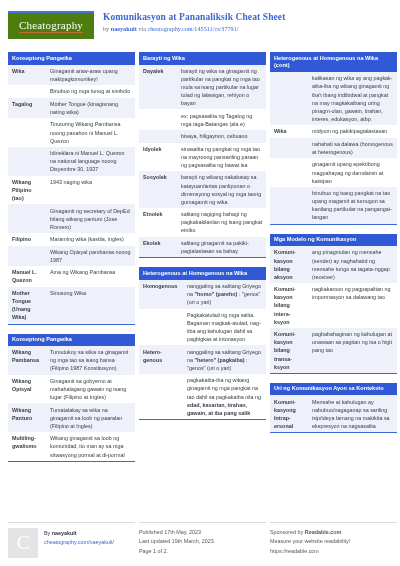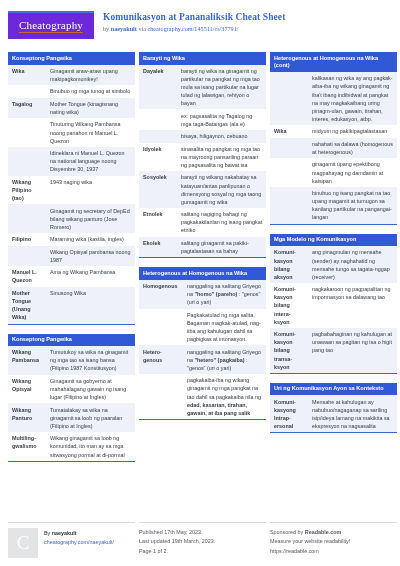--- a/index.html
+++ b/index.html
@@ -8,21 +8,21 @@
     width: 400px; height: 566px;
     background: #ffffff;
     font-family: "Liberation Sans", sans-serif;
     color: #33393f;
   }
   .page { width: 400px; height: 566px; position: relative; padding: 8px; }
 
   
   .header { display: flex; align-items: flex-start; gap: 9px; height: 40px; padding-top: 3px; }
   .logo {
-    width: 86px; height: 28px; background: #6d28d9;
+    width: 86px; height: 28px; background: #4d7c0f;
     border-top: 2px solid #4472d8;
     display: flex; align-items: center; justify-content: center;
     flex: 0 0 auto;
   }
   .logo-text {
     color: #ffffff; font-family: "Liberation Serif", serif;
     font-size: 11px; letter-spacing: .2px;
     border-bottom: 1px solid #c86a30; padding-bottom: 1px;
   }
   .title-wrap { padding-top: 1px; line-height: 1.25; }

